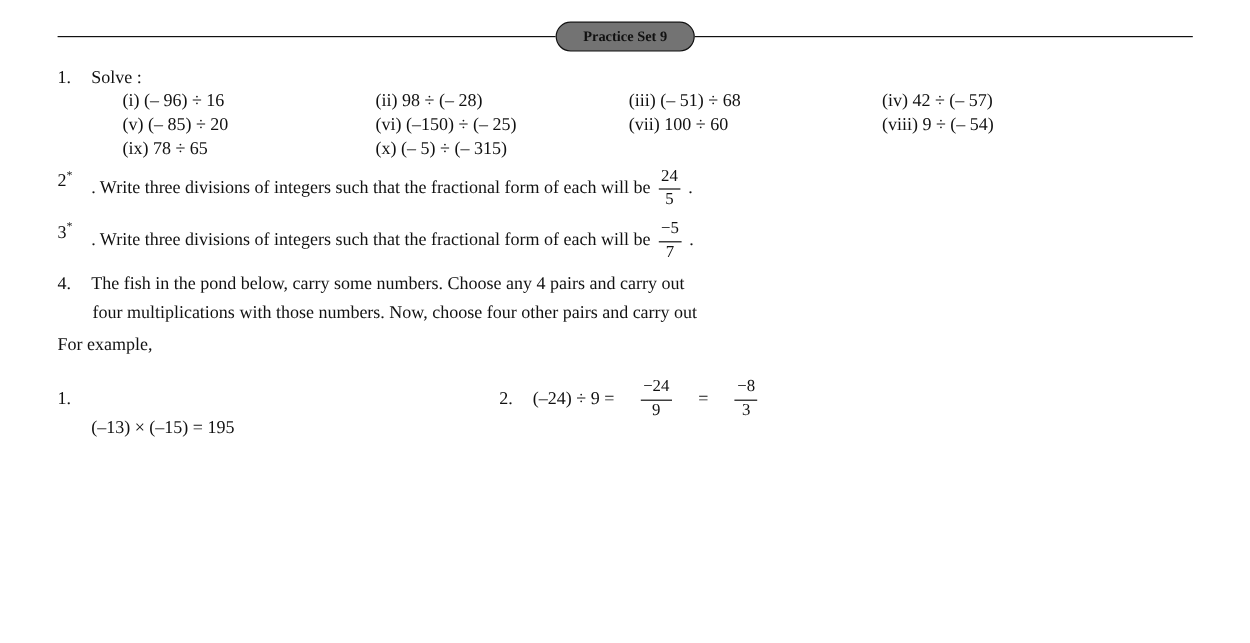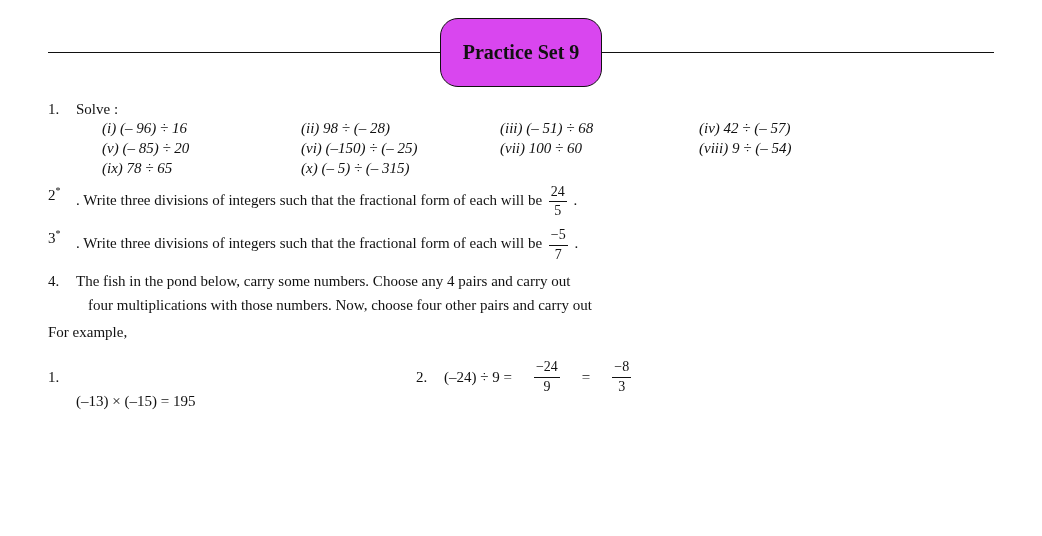--- a/index.html
+++ b/index.html
@@ -35,26 +35,26 @@
 
     .header-line {
       flex: 1;
       height: 1.5px;
       background: #111;
     }
 
     .header-title-box {
       border: 1.5px solid #111;
       border-radius: 18px;
-      padding: 22px 22px;
+      padding: 4px 22px;
       font-weight: bold;
-      font-size: 20px;
+      font-size: 12px;
       margin: 0 0px;
       white-space: nowrap;
-      background: #d946ef;
+      background: #737373;
     }
 
     
     .problem-block {
       margin-bottom: 6px;
     }
 
     .problem-line {
       display: flex;
       align-items: baseline;
@@ -68,22 +68,21 @@
 
     .problem-label {
       font-size: 15px;
     }
 
     .subproblems-row {
       display: flex;
       align-items: baseline;
       margin-left: 54px;
       margin-bottom: 3px;
-      gap: 4px;
-      font-style: italic;
+      gap: 16px;
     }
 
     .subproblem {
       min-width: 195px;
       font-size: 15px;
     }
 
     .subproblem:last-child {
       min-width: auto;
     }
@@ -140,21 +139,21 @@
       display: flex;
       align-items: baseline;
       margin-bottom: 2px;
     }
 
     .p4-num {
       min-width: 28px;
     }
 
     .problem-4-continuation {
-      margin-left: 40px;
+      margin-left: 29px;
       font-size: 15px;
       line-height: 1.55;
     }
 
     
     .for-example {
       margin-top: 6px;
       margin-bottom: 4px;
       font-size: 15px;
     }

